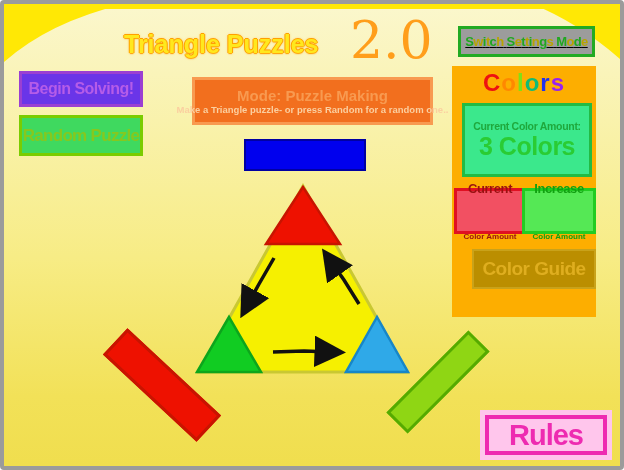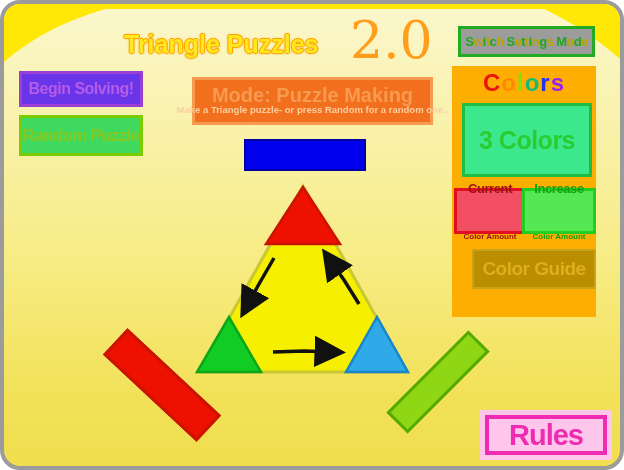--- a/index.html
+++ b/index.html
@@ -1,37 +1,37 @@
 <!DOCTYPE html>
 <html><head>
 <meta charset="utf-8">
 <style>
   html,body{margin:0;padding:0;background:#ffffff;font-family:"Liberation Sans",sans-serif;}
   .stage{position:relative;width:624px;height:470px;}
-  .window{position:absolute;inset:0;box-sizing:border-box;border:4px solid #9B9B9B;border-radius:20px;overflow:hidden;
+  .window{position:absolute;inset:0;box-sizing:border-box;border:4px solid #9B9B9B;border-radius:4px;overflow:hidden;
           background:linear-gradient(180deg,#FBF7CD 0%,#F7EC85 55%,#F2E158 85%,#F0DE4E 100%);}
   .corner-svg{position:absolute;left:0;top:0;pointer-events:none;}
   .abs{position:absolute;box-sizing:border-box;}
   .btn{display:flex;align-items:center;justify-content:center;text-align:center;font-weight:bold;cursor:pointer;}
 
   .title{left:120px;top:26px;width:230px;font-size:25px;font-weight:bold;color:#FFE81E;letter-spacing:0px;
          text-shadow:-1px 0 #FFA000,1px 0 #FFA000,0 -1px #FFA000,0 1px 1px #FFA000, 0 0 3px #FFB020;white-space:nowrap;}
   .version{left:346px;top:6px;font-family:"DejaVu Serif",serif;font-size:52px;color:#FF9E1B;font-weight:normal;}
 
   .switch-btn{left:454px;top:22px;width:137px;height:31px;background:#9C9C9C;border:3px solid #22AA22;
-              font-size:13px;letter-spacing:-0.6px;white-space:nowrap;overflow:hidden;}
+              font-size:13px;letter-spacing:-0.6px;white-space:nowrap;overflow:hidden;text-decoration:underline;}
 
   .begin-btn{left:15px;top:67px;width:124px;height:36px;background:#6A35E8;border:3px solid #9B3FD2;
              color:#B55CE8;font-size:16px;letter-spacing:-0.5px;white-space:nowrap;}
   .random-btn{left:15px;top:111px;width:124px;height:41px;background:#3FD95F;border:3px solid #7ACC00;
               color:#86C81E;font-size:17px;letter-spacing:-0.7px;white-space:nowrap;}
 
   .mode-panel{left:188px;top:73px;width:241px;height:48px;background:#F26F1E;border:3px solid #F89A50;
               display:flex;flex-direction:column;align-items:center;justify-content:center;}
-  .mode-title{color:#F89A50;font-weight:bold;font-size:20px;line-height:17px;white-space:nowrap;}
+  .mode-title{color:#F89A50;font-weight:bold;font-size:15px;line-height:17px;white-space:nowrap;}
   .mode-sub{color:#FBCFA0;font-weight:bold;font-size:9.5px;line-height:11px;white-space:nowrap;}
 
   .blue-bar{left:240px;top:135px;width:122px;height:32px;background:#0000EE;border:2px solid #0000A2;}
 
   .side-panel{left:448px;top:62px;width:144px;height:251px;background:#FDAE00;}
   .colors-title{position:absolute;left:0;top:3px;width:100%;text-align:center;font-size:24px;font-weight:bold;letter-spacing:1px;}
   .amount-box{position:absolute;left:10px;top:37px;width:124px;height:68px;background:#3BE88C;border:3px solid #22BB44;
               display:flex;flex-direction:column;align-items:center;justify-content:center;}
   .amount-label{color:#1FA83C;font-weight:bold;font-size:10.5px;letter-spacing:-0.3px;white-space:nowrap;}
   .amount-value{color:#2ACC33;font-weight:bold;font-size:25px;letter-spacing:-0.5px;white-space:nowrap;}
@@ -84,20 +84,21 @@
       <div class="mode-title">Mode: Puzzle Making</div>
       <div class="mode-sub">Make a Triangle puzzle- or press Random for a random one..</div>
     </div>
 
     <div class="abs blue-bar"></div>
 
     <div class="abs side-panel">
       <div class="colors-title"><span style="color: rgb(238, 17, 17);">C</span><span style="color: rgb(255, 136, 0);">o</span><span style="color: rgb(127, 224, 24);">l</span><span style="color: rgb(17, 187, 119);">o</span><span style="color: rgb(34, 51, 238);">r</span><span style="color: rgb(153, 34, 238);">s</span></div>
 
       <div class="amount-box">
+        <div class="amount-label">Current Color Amount:</div>
         <div class="amount-value">3 Colors</div>
       </div>
 
       <div class="decrease-btn btn">
         <div class="updown-l1">Current</div>
         <div class="updown-l2">Color Amount</div>
       </div>
 
       <div class="increase-btn btn">
         <div class="updown-l1">Increase</div>

